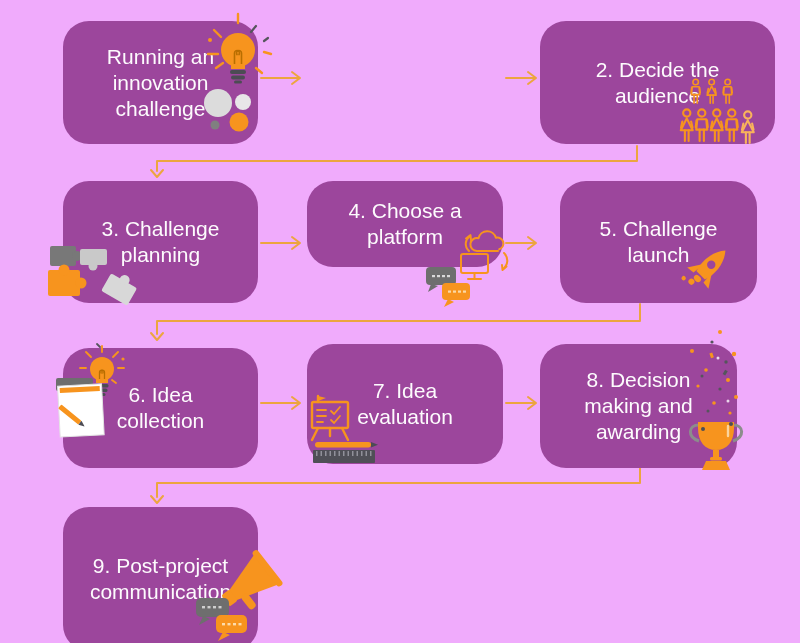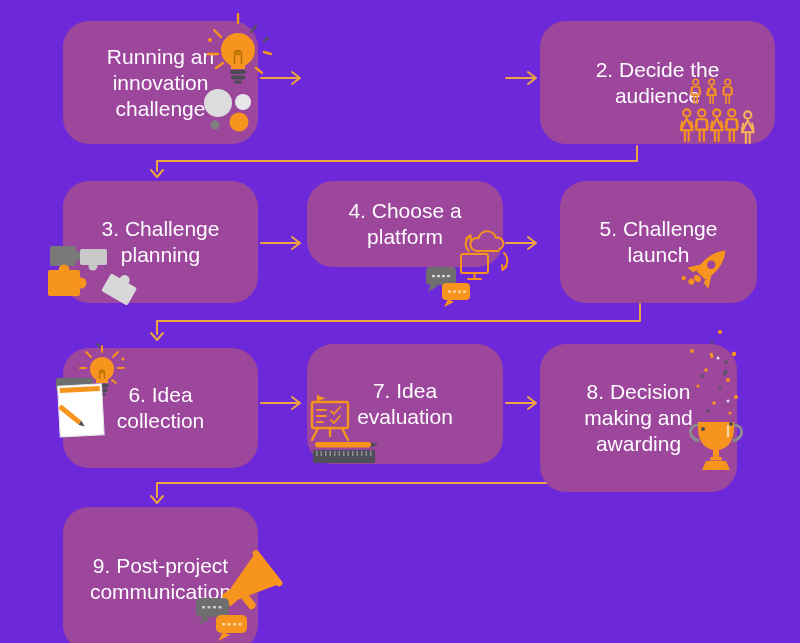--- a/index.html
+++ b/index.html
@@ -1,36 +1,36 @@
 <!DOCTYPE html>
 <html><head>
 <meta charset="utf-8">
 <style>
   html,body{margin:0;padding:0;background:#ffffff;}
   #canvas{
-    position:relative;width:800px;height:643px;background:#6d28d9;overflow:hidden;
+    position:relative;width:800px;height:643px;background:#f0abfc;overflow:hidden;
     font-family:"Liberation Sans","DejaVu Sans",sans-serif;
   }
   .step-box{
     position:absolute;background:#9C469C;border-radius:26px;z-index:1;
     display:flex;align-items:center;justify-content:center;text-align:center;
     color:#FDFBFD;font-size:21px;line-height:26px;padding:0 22px;box-sizing:border-box;
   }
   .ic{position:absolute;z-index:2;overflow:visible;}
   #arrows{position:absolute;left:0;top:0;z-index:0;}
   
   .b0{left:63px;top:21px;width:195px;height:123px;}
   .b1{left:307px;top:21px;width:196px;height:123px;}
   .b2{left:540px;top:21px;width:235px;height:123px;}
   .b3{left:63px;top:181px;width:195px;height:122px;}
   .b4{left:307px;top:181px;width:196px;height:86px;}
   .b5{left:560px;top:181px;width:197px;height:122px;}
   .b6{left:63px;top:348px;width:195px;height:120px;}
   .b7{left:307px;top:344px;width:196px;height:120px;}
-  .b8{left:540px;top:344px;width:197px;height:148px;padding:16px 36px;}
+  .b8{left:540px;top:344px;width:197px;height:124px;padding:16px 36px;}
   .b9{left:63px;top:507px;width:195px;height:144px;}
 </style>
 </head>
 <body>
 
 <div id="canvas">
 
   <svg id="arrows" width="800" height="643" viewBox="0 0 800 643">
     <g stroke="#ECA53F" stroke-width="2" fill="none" stroke-linecap="round" stroke-linejoin="round">
       <path d="M261,78 H299"></path>

